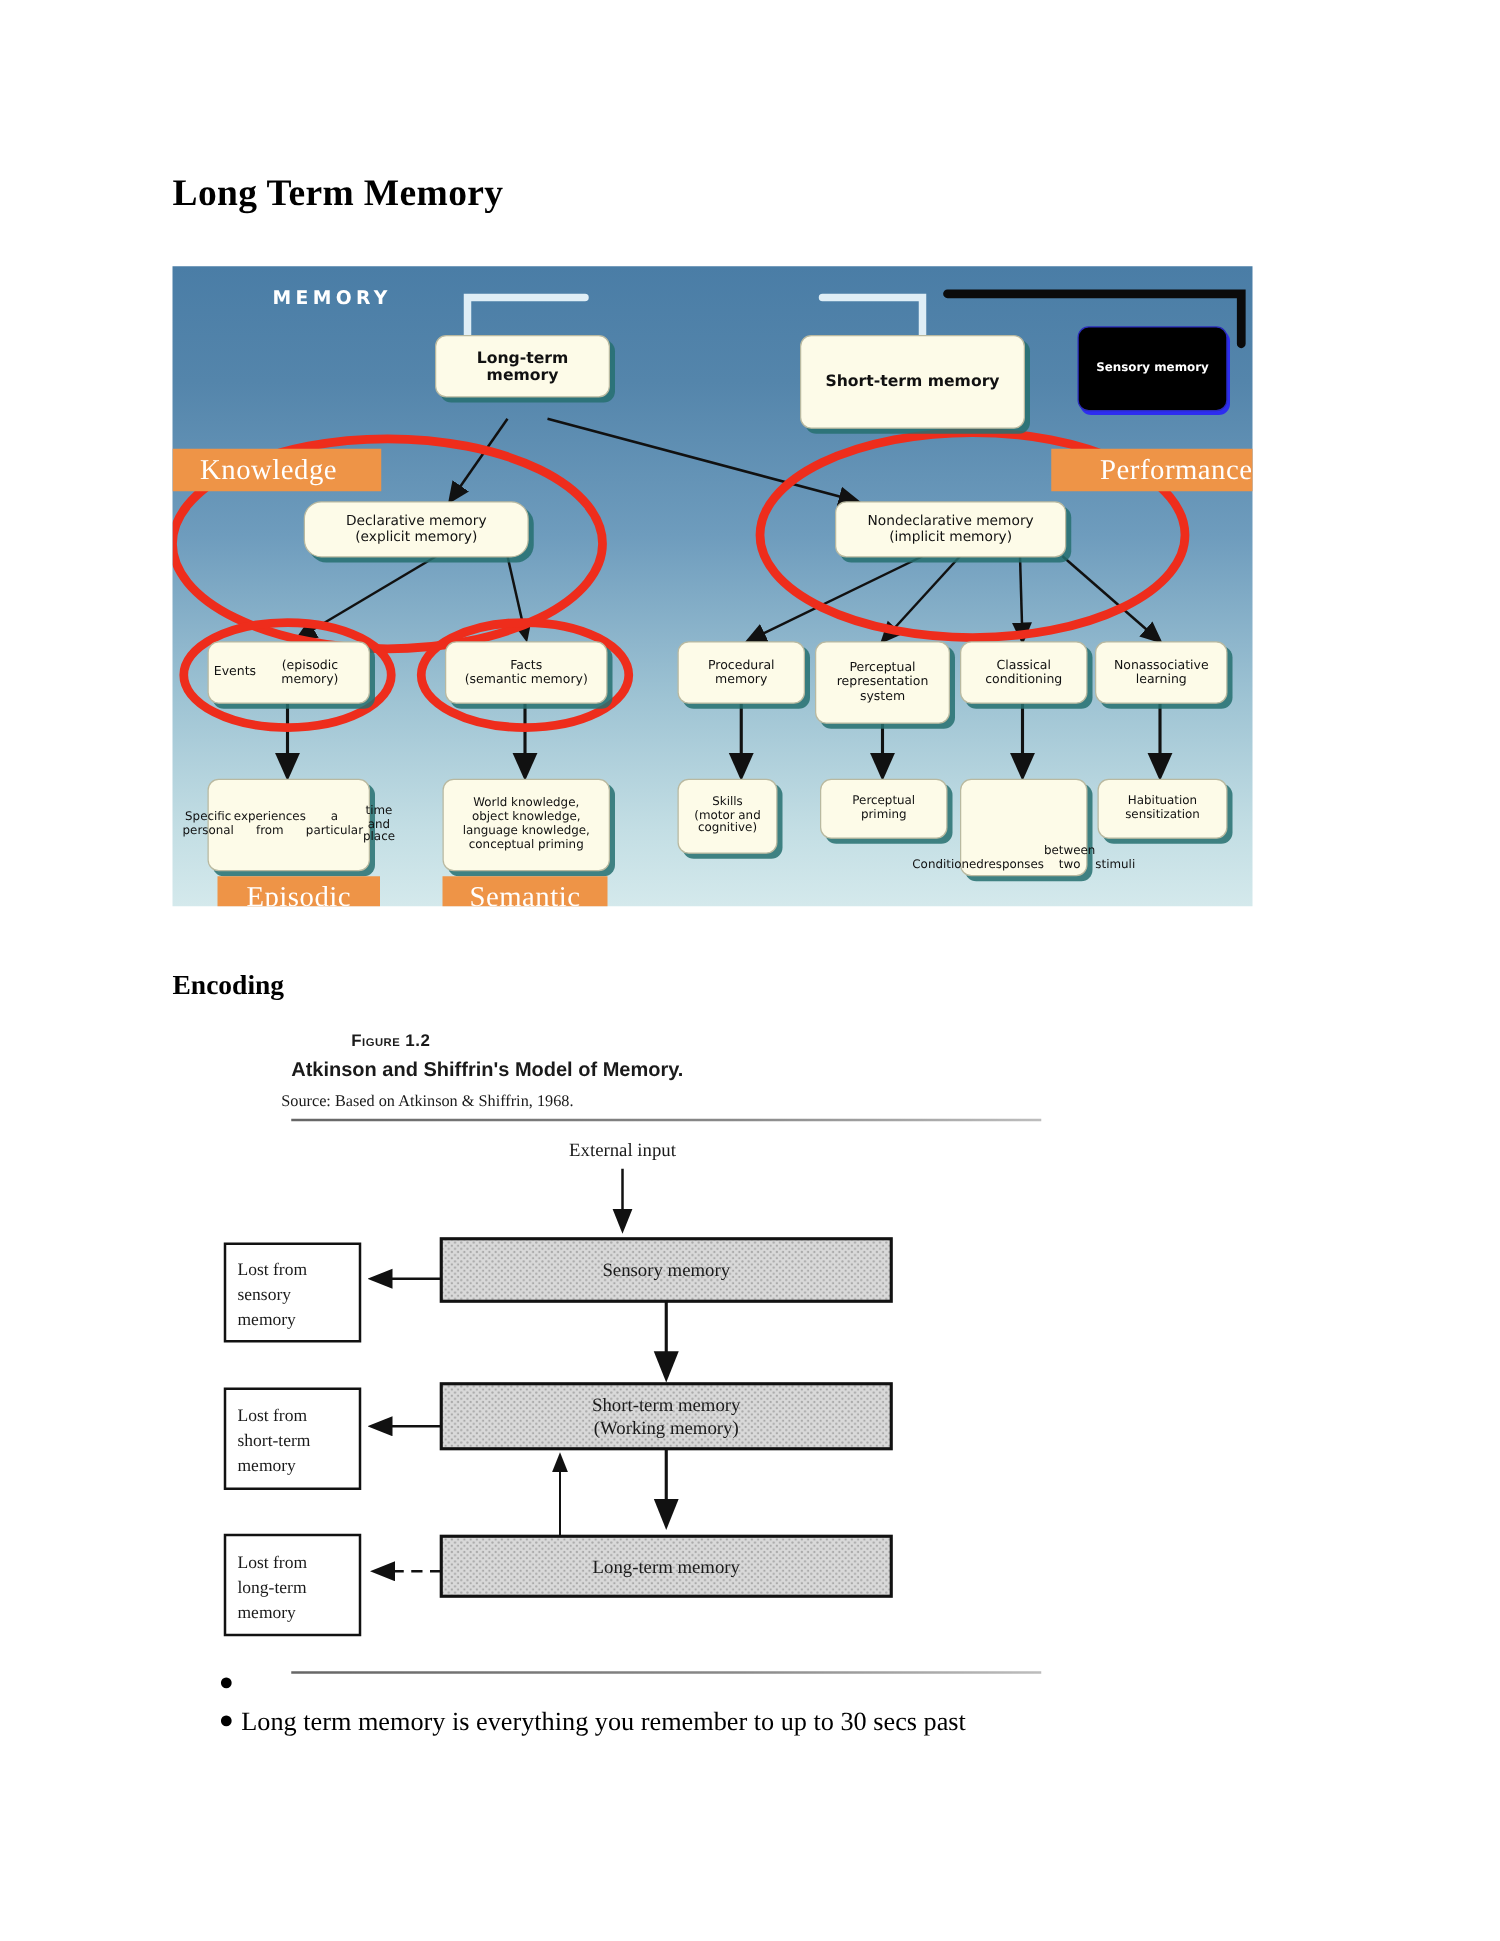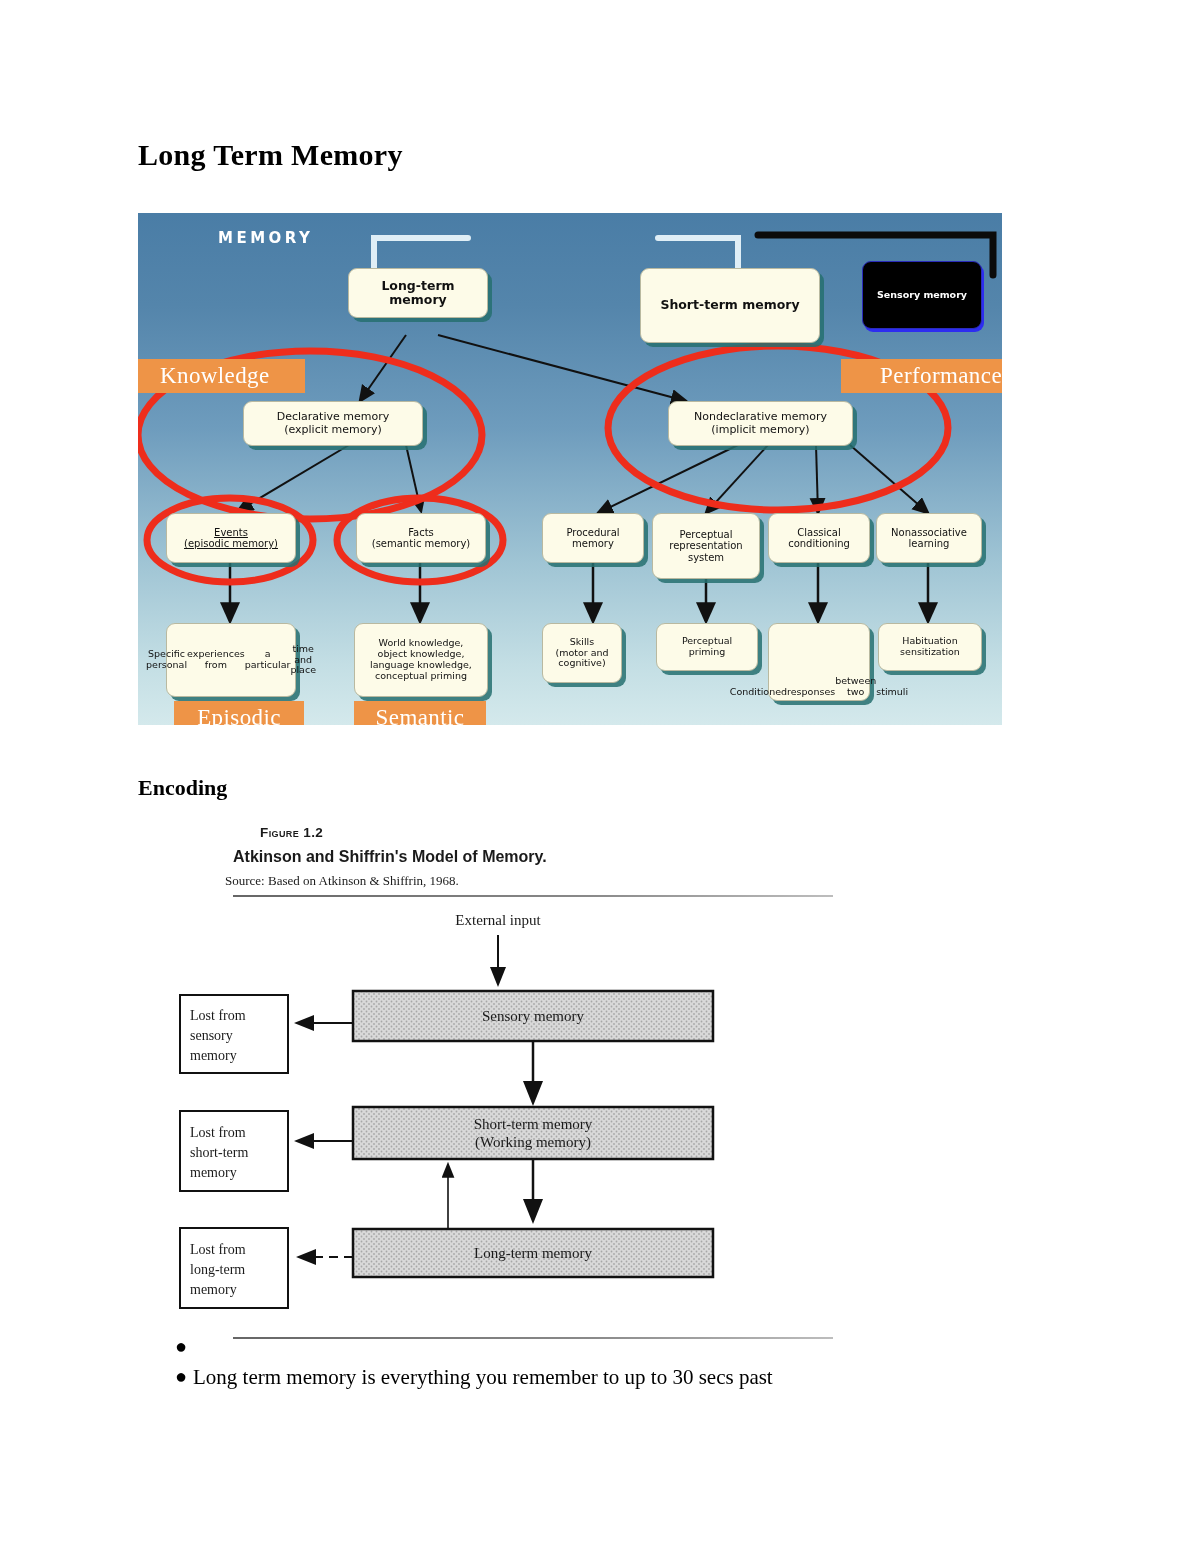--- a/index.html
+++ b/index.html
@@ -125,21 +125,21 @@
     width: 730px;
     height: 520px;
   }
   .fig-label {
     position: absolute;
     font-family: "Liberation Sans", sans-serif;
     white-space: nowrap;
     color: #1a1a1a;
   }
   #fig-number {
-    left: 78px; top: 10px;
+    left: 99px; top: 10px;
     font-size: 13.5px;
     font-weight: bold;
     font-variant: small-caps;
     letter-spacing: 0.4px;
     padding-left: 44px;
   }
   #fig-caption {
     left: 95px; top: 33px;
     font-size: 16px;
     font-weight: bold;
@@ -244,30 +244,30 @@
     <ellipse cx="92" cy="327" rx="83" ry="42" fill="none" stroke="#ee2d1c" stroke-width="7"></ellipse>
     <ellipse cx="282" cy="327" rx="83" ry="42" fill="none" stroke="#ee2d1c" stroke-width="7"></ellipse>
   </svg>
 
   <div class="mem-title" style="left:80px; top:16px; position:absolute;">MEMORY</div>
 
   <div class="node lvl1" style="left:210px; top:55px; width:140px; height:50px;">Long-term memory</div>
   <div class="node lvl1" style="left:502px; top:55px; width:180px; height:75px;">Short-term memory</div>
   <div class="node dark" style="left:724px; top:48px; width:120px; height:68px;">Sensory memory</div>
 
-  <div class="node lvl2" style="left:105px; top:188px; width:180px; height:45px; flex-direction:column;">
+  <div class="node lvl2" style="left:105px; top:188px; width:180px; height:45px; flex-direction:column;border-radius:14px;">
     <span>Declarative memory</span>
     <span>(explicit memory)</span>
   </div>
   <div class="node lvl2" style="left:530px; top:188px; width:185px; height:45px; flex-direction:column;">
     <span>Nondeclarative memory</span>
     <span>(implicit memory)</span>
   </div>
 
-  <div class="node lvl3" style="left:28px; top:300px; width:130px; height:50px; flex-direction:column;text-decoration:underline;">
+  <div class="node lvl3" style="left:28px; top:300px; width:130px; height:50px; flex-direction:row;">
     <span>Events</span>
     <span>(episodic memory)</span>
   </div>
   <div class="node lvl3" style="left:218px; top:300px; width:130px; height:50px; flex-direction:column;">
     <span>Facts</span>
     <span>(semantic memory)</span>
   </div>
   <div class="node lvl3" style="left:404px; top:300px; width:102px; height:50px; flex-direction:column;">
     <span>Procedural</span>
     <span>memory</span>

